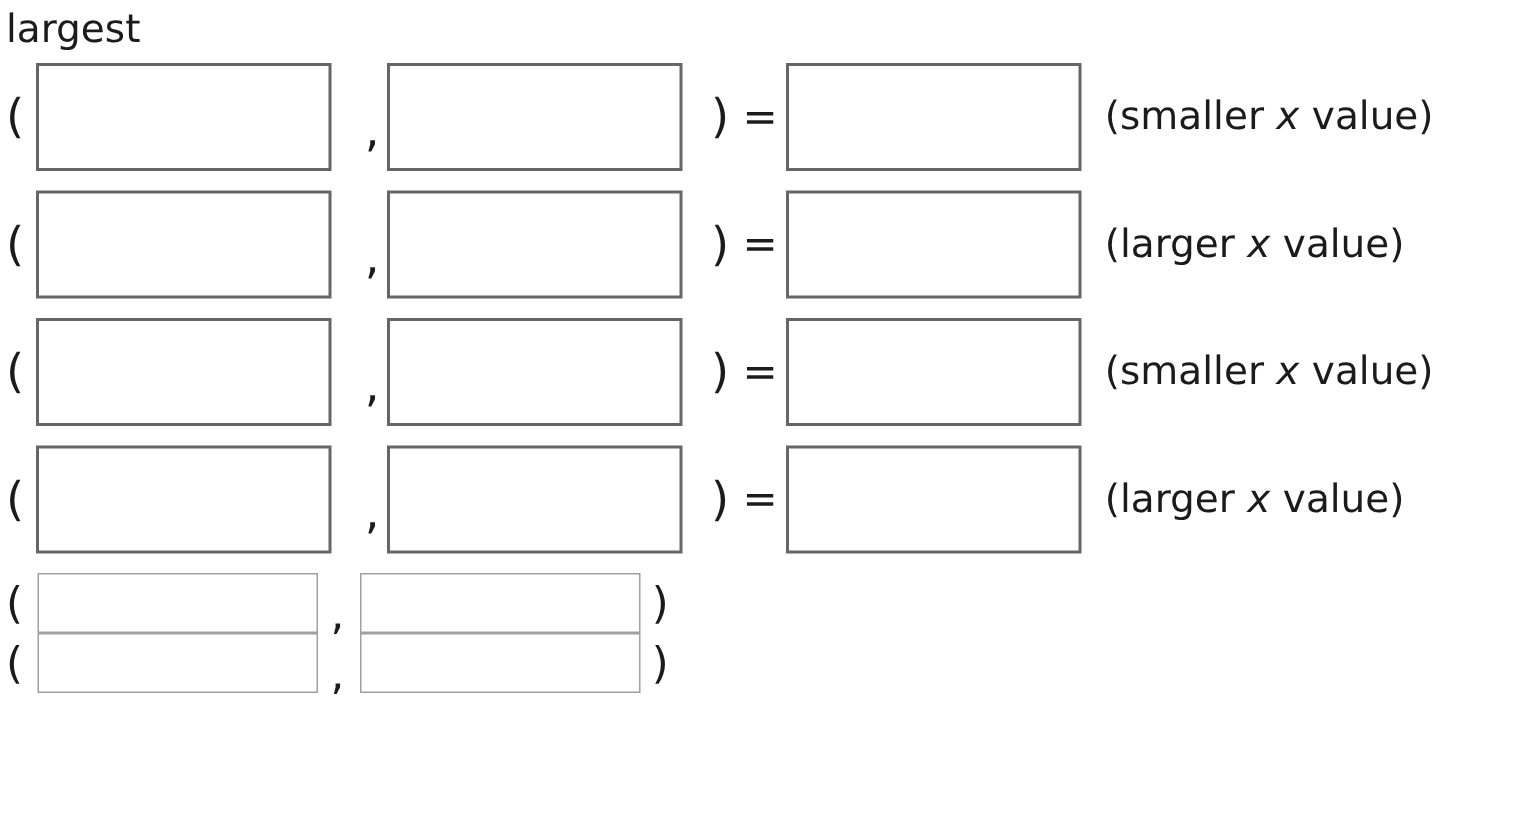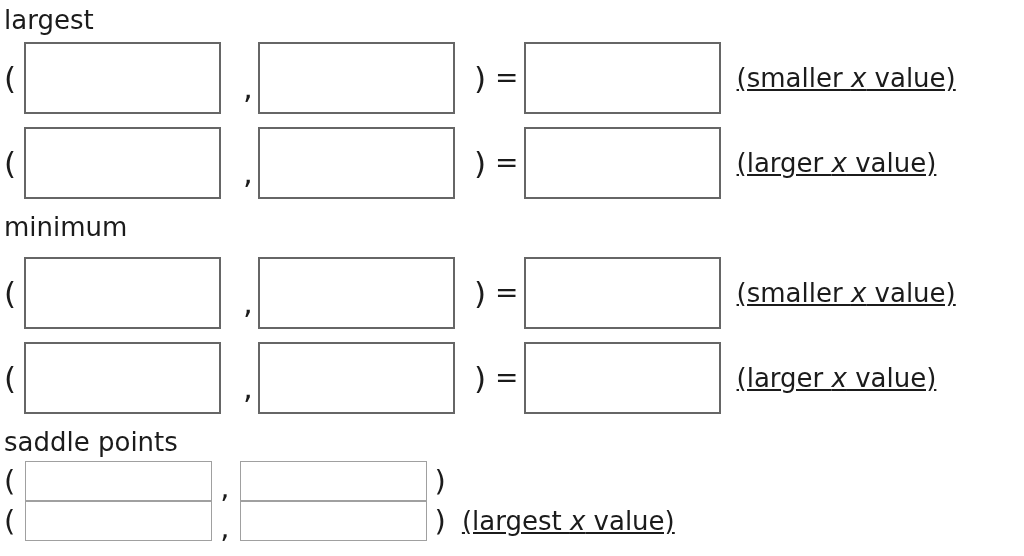--- a/index.html
+++ b/index.html
@@ -72,21 +72,20 @@
   .big .comma { margin-left: 22px; margin-right: 5px; transform: translateY(9px); }
   .big .close { margin-left: 19px; }
   .big .equals { margin-left: 9px; margin-right: 5px; font-size: 28px; }
   .small .open  { margin-right: 10px; }
   .small .comma { margin-left: 8px; margin-right: 10px; transform: translateY(7px); }
   .small .close { margin-left: 8px; }
   .qualifier {
     margin-left: 16px;
     font-size: 26px;
     white-space: pre;
-    text-decoration: underline;
   }
   .qualifier .var {
     font-style: italic;
   }
 </style>
 </head>
 <body>
 
 <div class="sheet">
 
@@ -110,21 +109,20 @@
       <span class="sym comma">,</span>
       <input class="box" type="text" value="" style="">
       <span class="sym close">)</span>
       <span class="sym equals">=</span>
       <input class="box" type="text" value="" style="">
       <span class="qualifier"><span>(larger </span><span class="var">x</span><span> value)</span></span>
     </div>
   </div>
 
   <div>
-    <div class="section-label mid">minimum</div>
 
     <div class="row big">
       <span class="sym open">(</span>
       <input class="box" type="text" value="" style="">
       <span class="sym comma">,</span>
       <input class="box" type="text" value="" style="">
       <span class="sym close">)</span>
       <span class="sym equals">=</span>
       <input class="box" type="text" value="" style="">
       <span class="qualifier"><span>(smaller </span><span class="var">x</span><span> value)</span></span>
@@ -136,33 +134,31 @@
       <span class="sym comma">,</span>
       <input class="box" type="text" value="" style="">
       <span class="sym close">)</span>
       <span class="sym equals">=</span>
       <input class="box" type="text" value="" style="">
       <span class="qualifier"><span>(larger </span><span class="var">x</span><span> value)</span></span>
     </div>
   </div>
 
   <div>
-    <div class="section-label saddle">saddle points</div>
 
     <div class="row small">
       <span class="sym open">(</span>
       <input class="box small-box" type="text" value="" style="">
       <span class="sym comma">,</span>
       <input class="box small-box" type="text" value="" style="">
       <span class="sym close">)</span>
     </div>
 
     <div class="row small">
       <span class="sym open">(</span>
       <input class="box small-box" type="text" value="" style="">
       <span class="sym comma">,</span>
       <input class="box small-box" type="text" value="" style="">
       <span class="sym close">)</span>
-      <span class="qualifier"><span>(largest </span><span class="var">x</span><span> value)</span></span>
     </div>
   </div>
 
 </div>
 
 </body></html>

